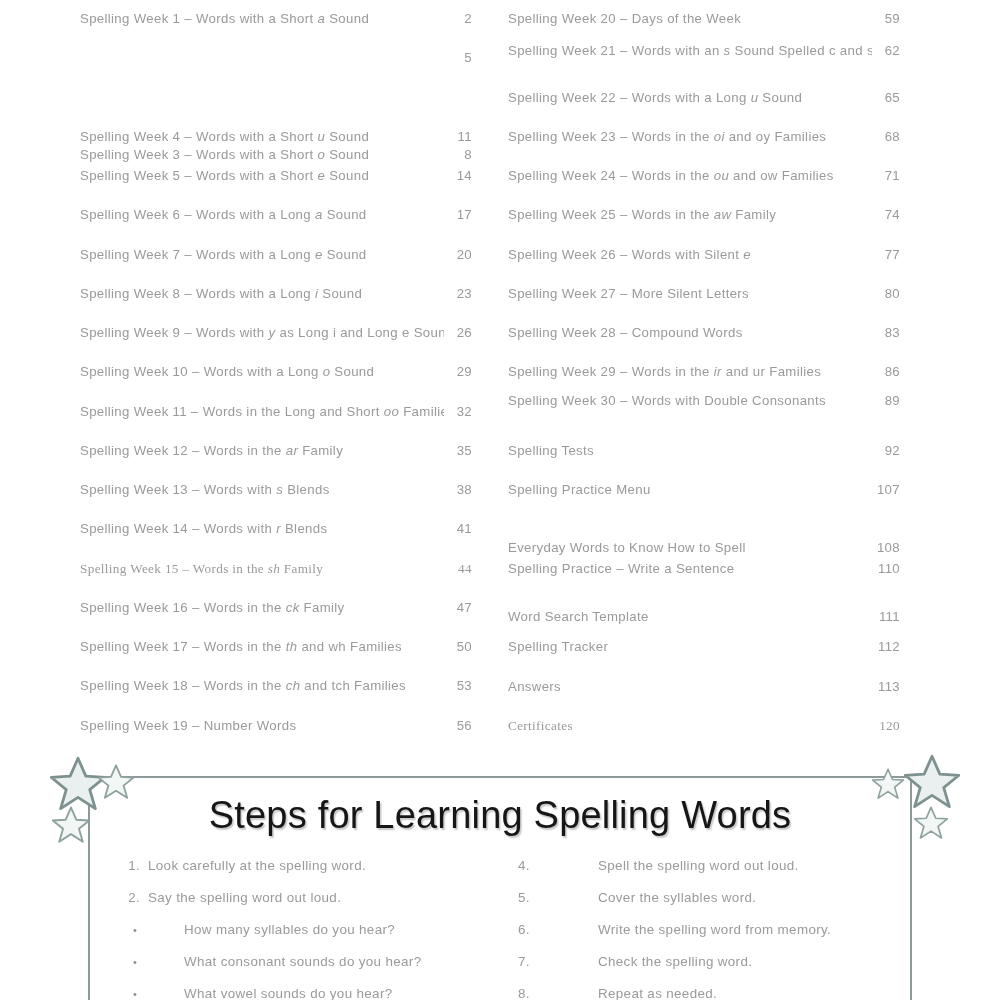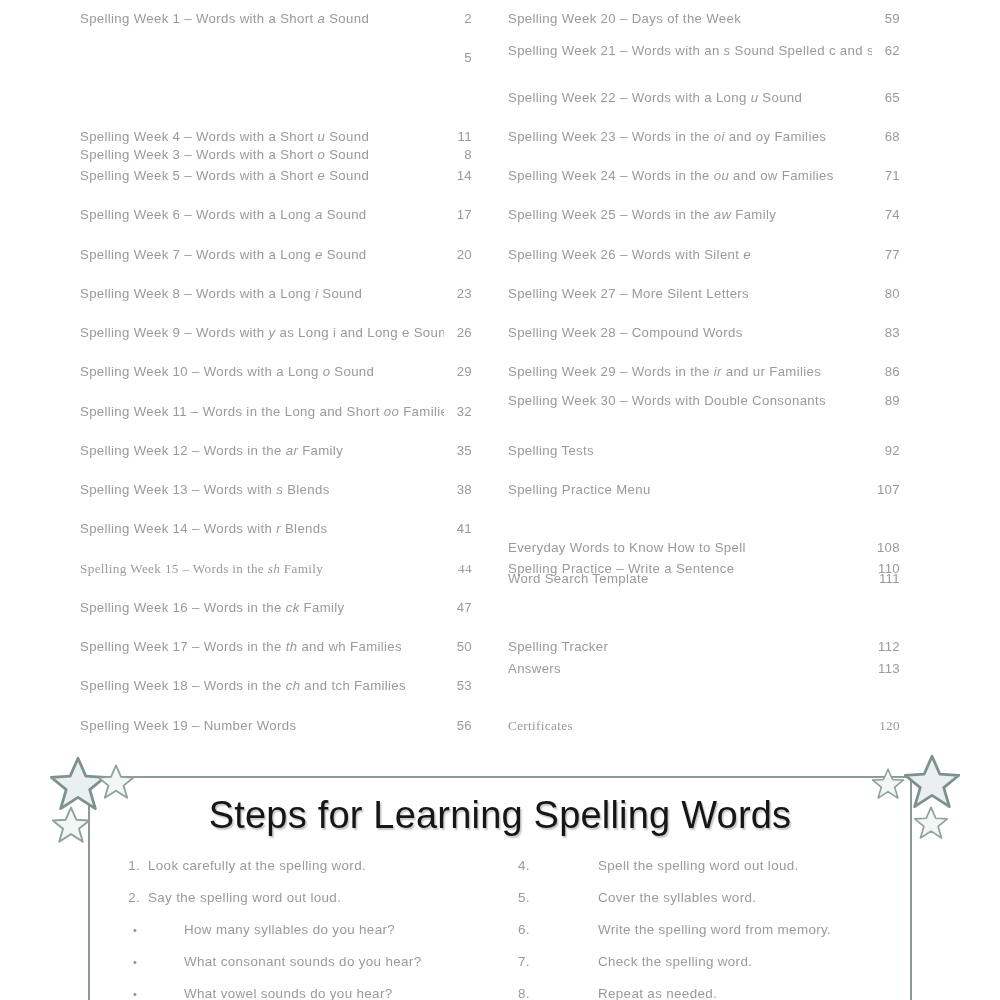--- a/index.html
+++ b/index.html
@@ -364,31 +364,31 @@
       <div class="toc-row" style="top: 524px; margin-top: 16px;">
         <span class="toc-title">Everyday Words to Know How to Spell</span>
         <span class="toc-leader"></span>
         <span class="toc-page">108</span>
       </div>
       <div class="toc-row" style="top: 560.5px;">
         <span class="toc-title">Spelling Practice – Write a Sentence</span>
         <span class="toc-leader"></span>
         <span class="toc-page">110</span>
       </div>
-      <div class="toc-row" style="top: 571px;">
+      <div class="toc-row" style="top: 609px;">
         <span class="toc-title">Word Search Template</span>
         <span class="toc-leader"></span>
         <span class="toc-page">111</span>
       </div>
       <div class="toc-row" style="top: 639px;">
         <span class="toc-title">Spelling Tracker</span>
         <span class="toc-leader"></span>
         <span class="toc-page">112</span>
       </div>
-      <div class="toc-row" style="top: 661px;">
+      <div class="toc-row" style="top: 679px;">
         <span class="toc-title">Answers</span>
         <span class="toc-leader"></span>
         <span class="toc-page">113</span>
       </div>
       <div class="toc-row" style="top: 717.5px; font-family: Liberation Serif, serif;">
         <span class="toc-title">Certificates</span>
         <span class="toc-leader"></span>
         <span class="toc-page">120</span>
       </div>
     </div>

